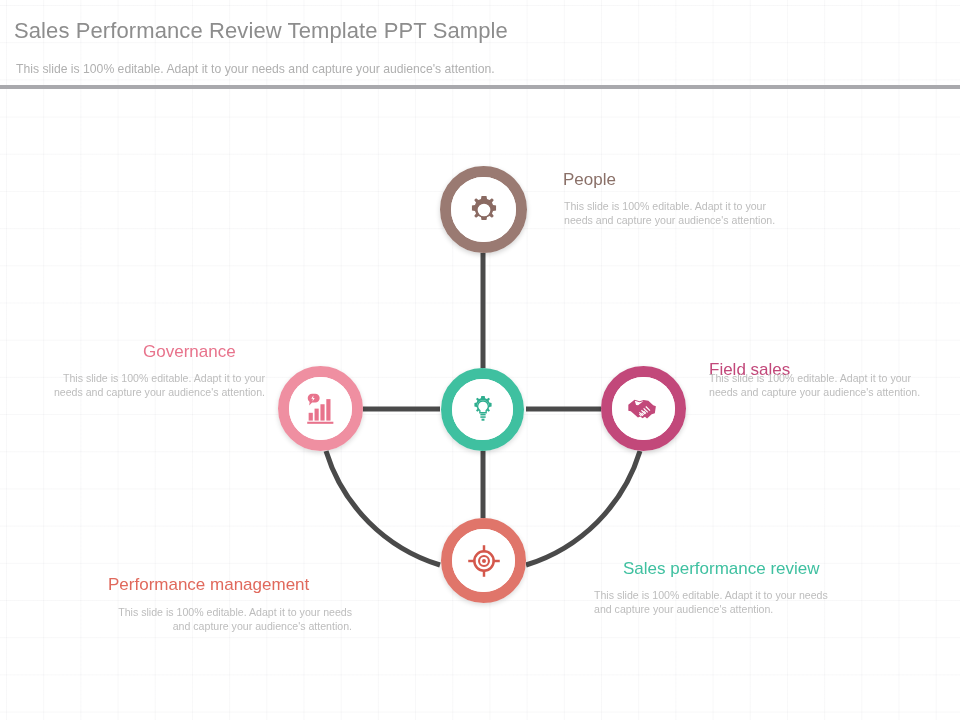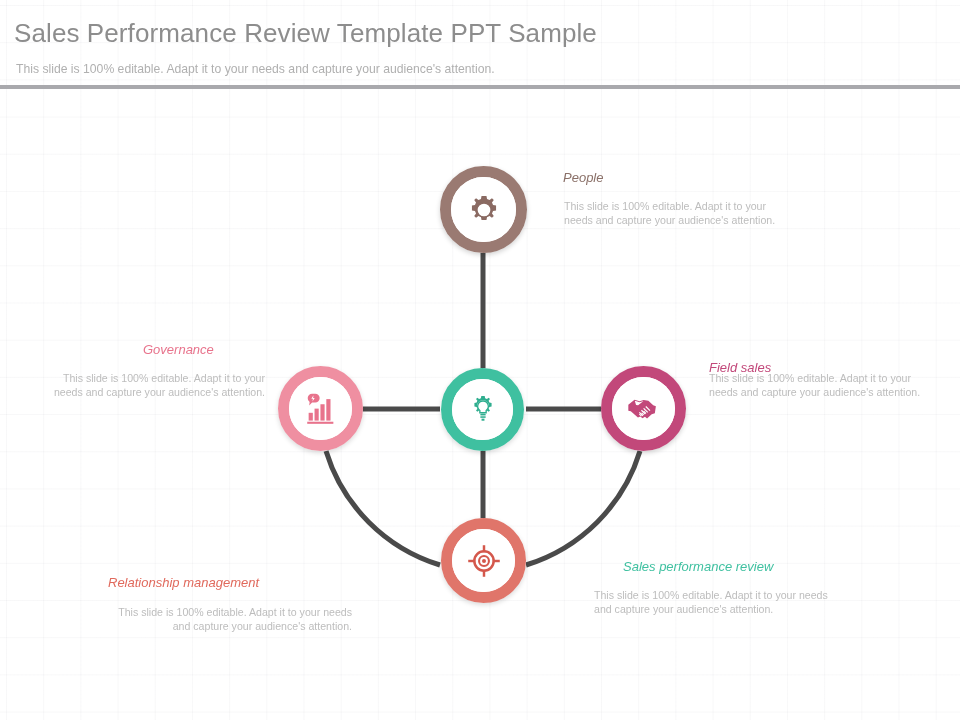--- a/index.html
+++ b/index.html
@@ -31,21 +31,21 @@
   #header {
     position: absolute;
     left: 0; top: 0;
     width: 960px;
     height: 88px;
   }
   #title {
     position: absolute;
     left: 14px;
     top: 18px;
-    font-size: 26px;
+    font-size: 22px;
     font-weight: normal;
     color: #8d8d8d;
     letter-spacing: 0.1px;
     white-space: nowrap;
   }
   #subtitle {
     position: absolute;
     left: 16px;
     top: 62px;
     font-size: 12.2px;
@@ -97,24 +97,23 @@
     background: #ffffff;
     display: flex;
     align-items: center;
     justify-content: center;
   }
   .node svg { display: block; }
 
   
   .caption-title {
     position: absolute;
-    font-size: 13px;
+    font-size: 17px;
     font-weight: normal;
     white-space: nowrap;
-    font-style: italic;
   }
   .caption-desc {
     position: absolute;
     font-size: 10.6px;
     line-height: 14px;
     color: #bdbdbd;
   }
 </style>
 </head>
 <body>
@@ -213,20 +212,20 @@
 
     <div class="caption-title" style="left:563px; top:82px; color:#8a7068;">People</div>
     <div class="caption-desc" style="left:564px; top:111px; width:228px; text-align:left;">This slide is 100% editable. Adapt it to your needs and capture your audience's attention.</div>
 
     <div class="caption-title" style="left:143px; top:254px; color:#e8738c;">Governance</div>
     <div class="caption-desc" style="left:37px; top:283px; width:228px; text-align:right;">This slide is 100% editable. Adapt it to your needs and capture your audience's attention.</div>
 
     <div class="caption-title" style="left:709px; top:272px; color:#c2487a;">Field sales</div>
     <div class="caption-desc" style="left:709px; top:283px; width:228px; text-align:left;">This slide is 100% editable. Adapt it to your needs and capture your audience's attention.</div>
 
-    <div class="caption-title" style="left:108px; top:487px; color:#e0695c;">Relationship management</div>
+    <div class="caption-title" style="left:108px; top:487px; color:#e0695c;">Performance management</div>
     <div class="caption-desc" style="left:112px; top:517px; width:240px; text-align:right;">This slide is 100% editable. Adapt it to your needs and capture your audience's attention.</div>
 
     <div class="caption-title" style="left:623px; top:471px; color:#3fc0a0;">Sales performance review</div>
     <div class="caption-desc" style="left:594px; top:500px; width:238px; text-align:left;">This slide is 100% editable. Adapt it to your needs and capture your audience's attention.</div>
 
   </div>
 </div>
 
 </body></html>

